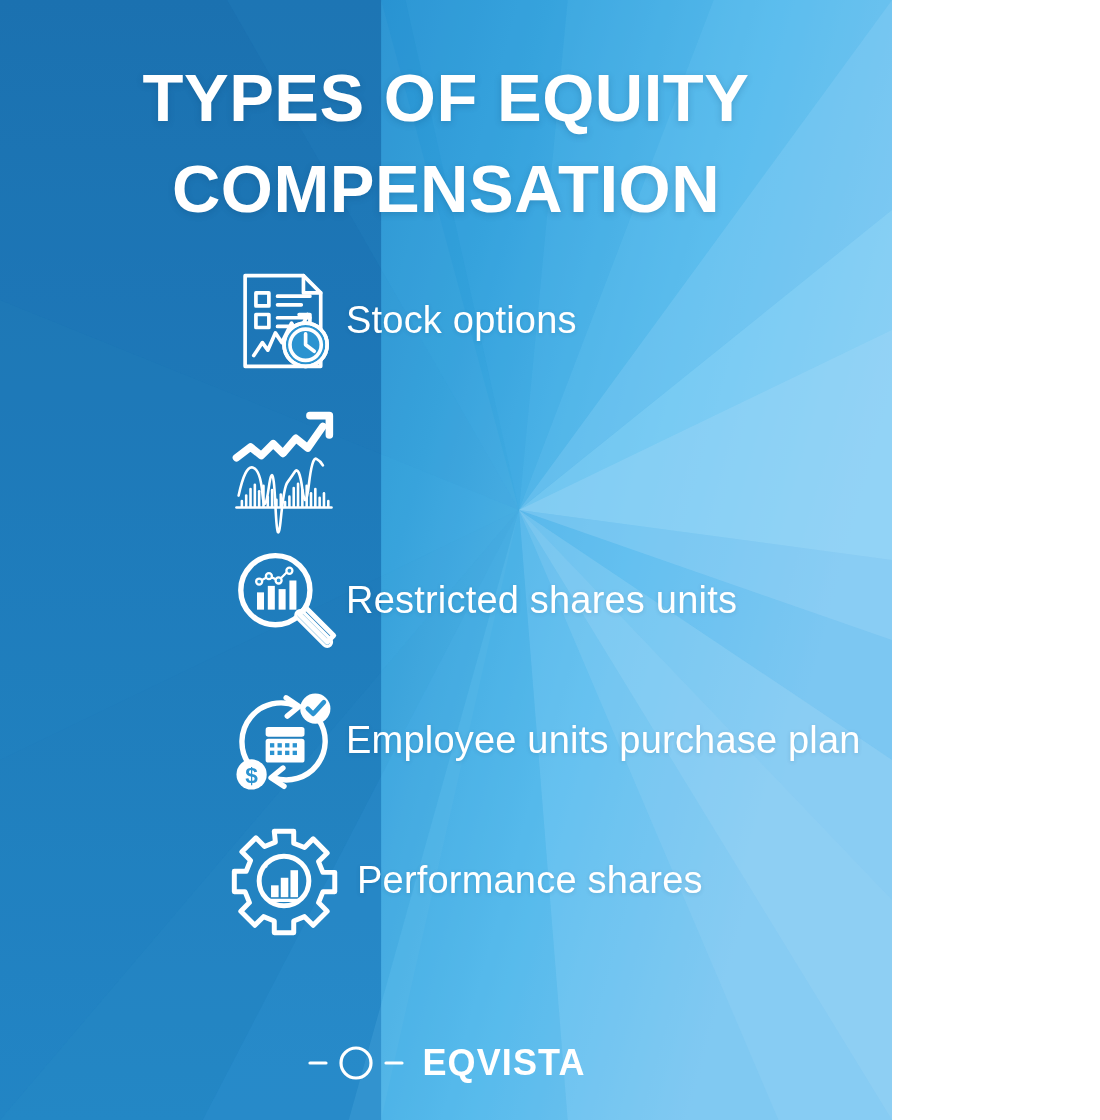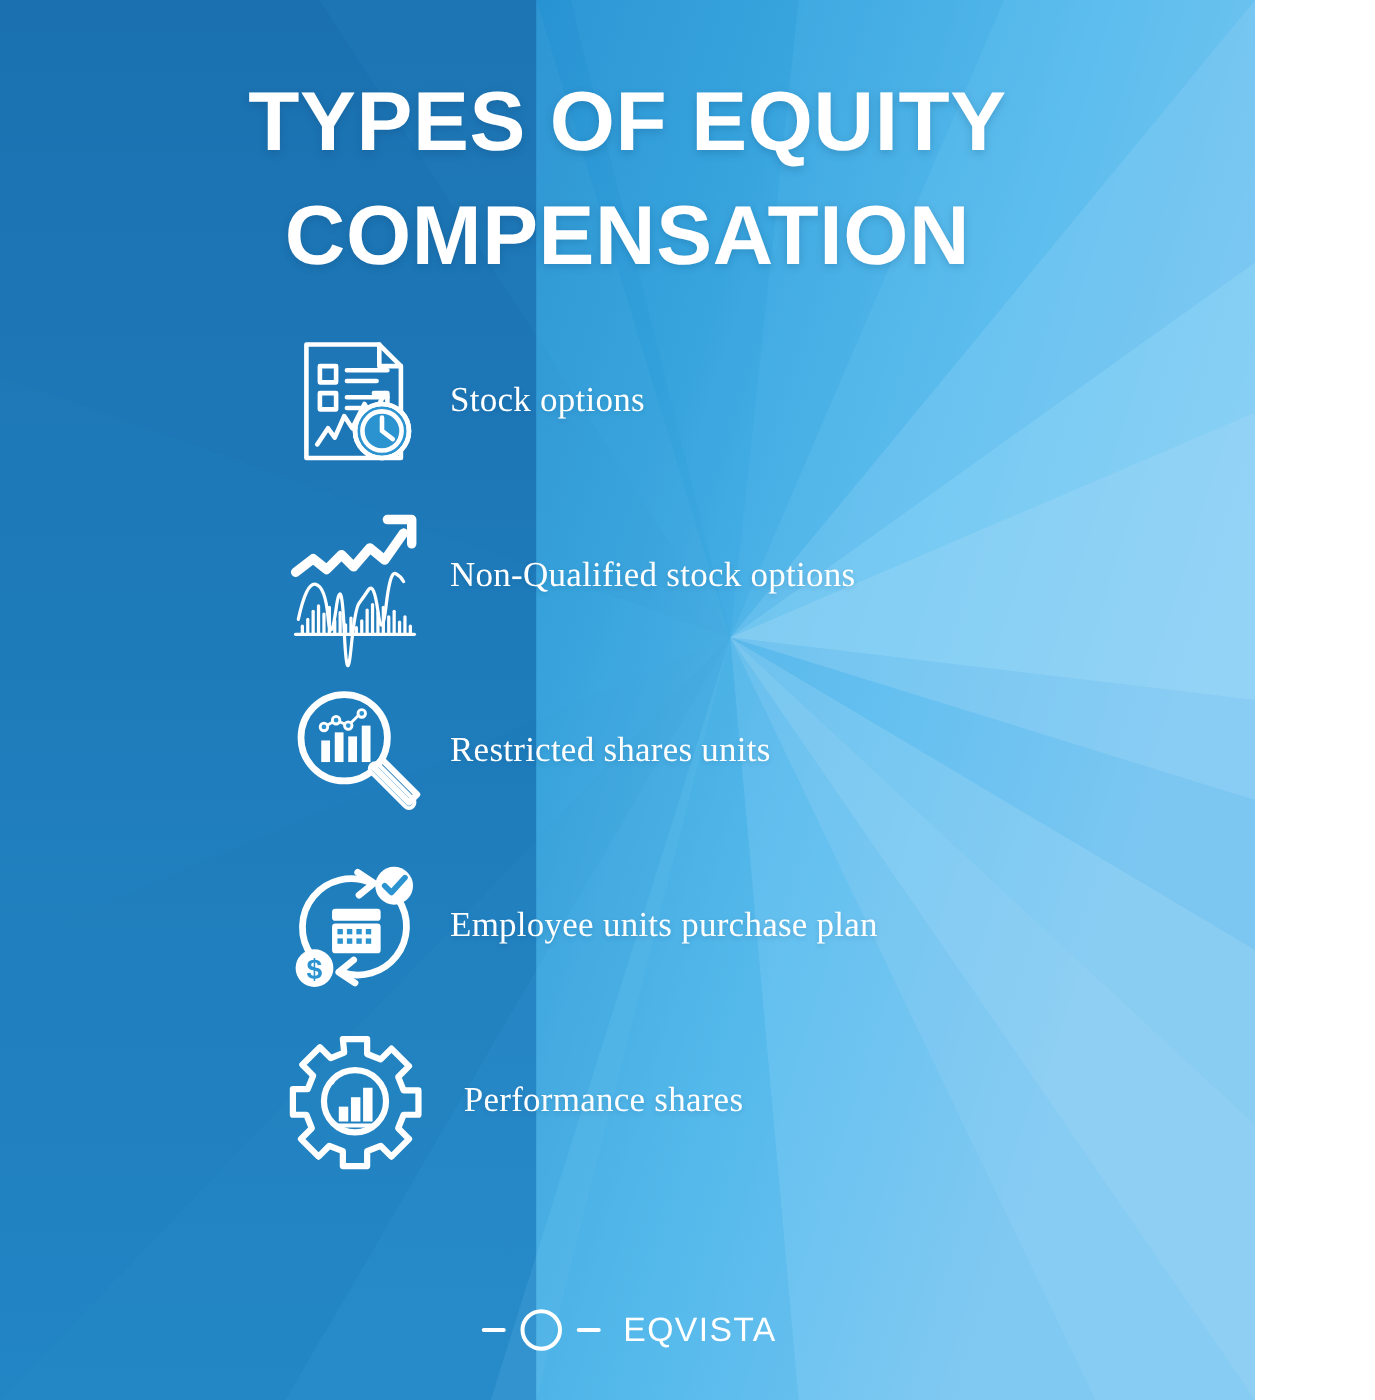--- a/index.html
+++ b/index.html
@@ -2,21 +2,21 @@
 <html><head>
 <meta charset="utf-8">
 <style>
   html, body {
     margin: 0;
     padding: 0;
     background: #ffffff;
   }
   #poster {
     position: relative;
-    width: 1004px;
+    width: 892px;
     height: 1120px;
     overflow: hidden;
     font-family: "Liberation Sans", "DejaVu Sans", sans-serif;
     background: #2b93d0;
   }
   #bg-facets {
     position: absolute;
     inset: 0;
     width: 100%;
     height: 100%;
@@ -73,50 +73,48 @@
     justify-content: center;
   }
   .item-icon svg {
     display: block;
     width: 108px;
     height: 108px;
     overflow: visible;
   }
   .item-label {
     color: #ffffff;
-    font-size: 28px;
+    font-size: 38px;
     line-height: 1.2;
     font-weight: 400;
     letter-spacing: 0.2px;
-    margin-left: 14px;
     white-space: nowrap;
     text-shadow: 0 1px 4px rgba(10, 60, 100, 0.16);
-    font-family: Liberation Serif, serif;
   }
 
   
   .footer-logo {
     position: absolute;
     left: 0;
     bottom: 36px;
     width: 100%;
     display: flex;
     align-items: center;
     justify-content: center;
     gap: 16px;
   }
   .logo-mark {
     display: flex;
     align-items: center;
   }
   .logo-mark svg { display: block; }
   .logo-text {
     color: #ffffff;
-    font-size: 27px;
-    font-weight: normal;
+    font-size: 36px;
+    font-weight: bold;
     letter-spacing: 1.1px;
   }
 </style>
 </head>
 <body>
 
 <div id="poster">
 
   <svg id="bg-facets" viewBox="0 0 1100 1120" preserveAspectRatio="none">
     <defs>
@@ -216,21 +214,20 @@
               <path d="M71 92 v-19"></path>
                 <path d="M75 92 v-12"></path>
                 <path d="M79 92 v-16"></path>
               <path d="M83 92 v-8"></path>
                 <path d="M87 92 v-12"></path>
                 <path d="M91 92 v-5"></path>
             </g>
             <path d="M6 93 h88" stroke-width="2.4"></path>
           </svg>
         </span>
-        <span class="item-label">Non-Qualified stock options</span>
       </div>
 
       <div class="item-row">
         <span class="item-icon">
           <svg viewBox="0 0 100 100" fill="none" stroke="#ffffff" stroke-linecap="round" stroke-linejoin="round">
             <circle cx="42" cy="40" r="32" stroke-width="5"></circle>
 
             <g fill="#ffffff" stroke="none">
               <rect x="25" y="42" width="6.5" height="16"></rect>
               <rect x="35" y="36" width="6.5" height="22"></rect>

